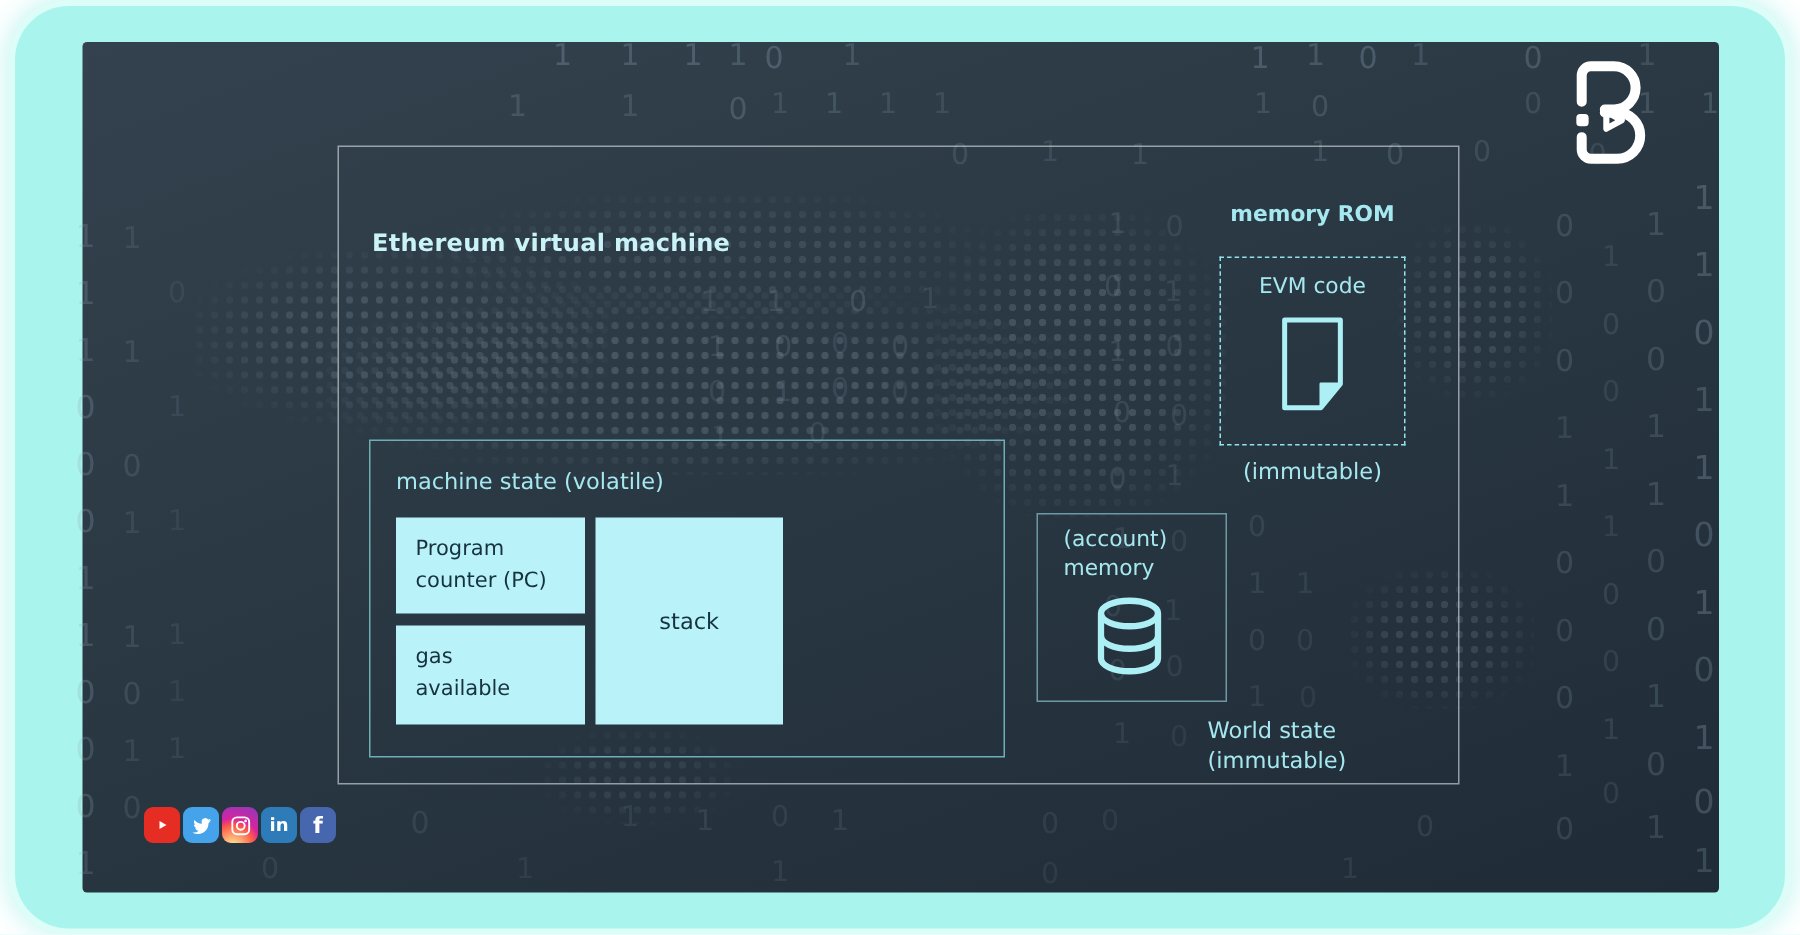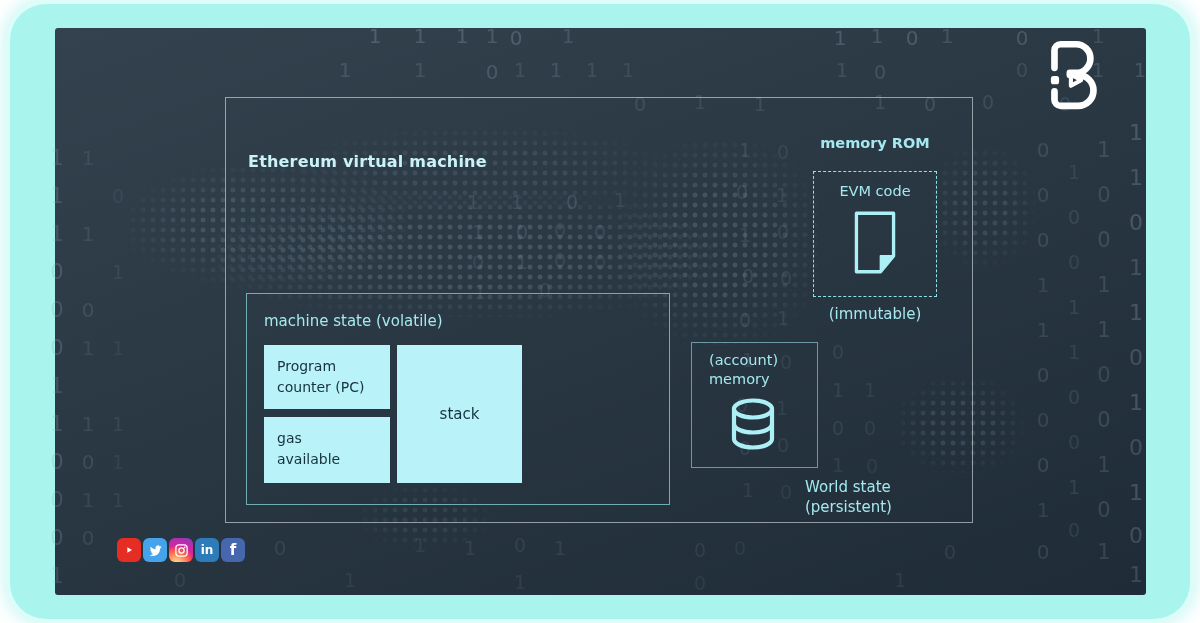--- a/index.html
+++ b/index.html
@@ -28,21 +28,21 @@
   .ms-box{border:1px solid var(--teal_border);}
   .st-box{border:1px solid var(--storage_border);}
   .rom-box{border:1.6px dashed var(--dashed);}
   .lbl{position:absolute;color:var(--accent);white-space:pre-line;line-height:1.32;}
   .title{font-weight:bold;font-size:16px;color:var(--title);letter-spacing:.2px;margin-top:12px;}
   .cell{position:absolute;box-sizing:border-box;background:var(--cell_fill);color:var(--cell_text);
         font-size:14px;white-space:pre-line;line-height:1.5;}
   .cell.small{padding:11px 8px 0 13px;}
   .cell.tall{display:flex;align-items:center;justify-content:center;font-size:15px;}
   .center{text-align:center;}
-  .social-row{position:absolute;left:117px;top:538px;display:flex;gap:2px;}
+  .social-row{position:absolute;left:96px;top:538px;display:flex;gap:2px;}
   .social{width:24px;height:24px;border-radius:6px;display:flex;align-items:center;justify-content:center;
           color:#fff;font-weight:bold;font-size:13px;cursor:pointer;}
   .logo{position:absolute;left:1043px;top:36px;}
 </style>
 </head>
 <body>
 
 <div id="stage">
   <div class="frame"></div>
   <div class="panel"></div>
@@ -229,21 +229,21 @@
 
   <div class="box st-box" style="left:691px;top:342px;width:127px;height:126px;"></div>
   <div class="lbl" style="left:709px;top:351px;font-size:14.5px;">(account)
 memory</div>
   <svg style="position:absolute;left:725px;top:396px;" width="56" height="64" viewBox="0 0 56 64">
     <ellipse cx="28" cy="13" rx="19" ry="8.5" fill="none" stroke="var(--icon)" stroke-width="4.2"></ellipse>
     <path d="M9 13 v15 a19 8.5 0 0 0 38 0 v-15" fill="none" stroke="var(--icon)" stroke-width="4.2"></path>
     <path d="M9 28 v15 a19 8.5 0 0 0 38 0 v-15" fill="none" stroke="var(--icon)" stroke-width="4.2"></path>
   </svg>
   <div class="lbl" style="left:805px;top:478px;font-size:15px;">World state
-(persistent)</div>
+(immutable)</div>
 
   <svg class="logo" width="64" height="78" viewBox="0 0 62 76">
     <path d="M11 31 V14 a6 6 0 0 1 6 -6 H32 a14 14 0 0 1 0 28 H26" fill="none" stroke="#fff" stroke-width="6.5" stroke-linecap="round" stroke-linejoin="round"></path>
     <path d="M11 54 v8 a6 6 0 0 0 6 6 H34 a15 15 0 0 0 0 -30 H26" fill="none" stroke="#fff" stroke-width="6.5" stroke-linecap="round" stroke-linejoin="round"></path>
     <rect x="7.5" y="39" width="8" height="8" rx="2.5" fill="#fff"></rect>
     <path d="M27 37.5 l10 5.5 -10 5.5 z" fill="none" stroke="#fff" stroke-width="4" stroke-linejoin="round"></path>
   </svg>
 
   <div class="social-row">
     <div class="social" style="background: rgb(230, 45, 36);">

